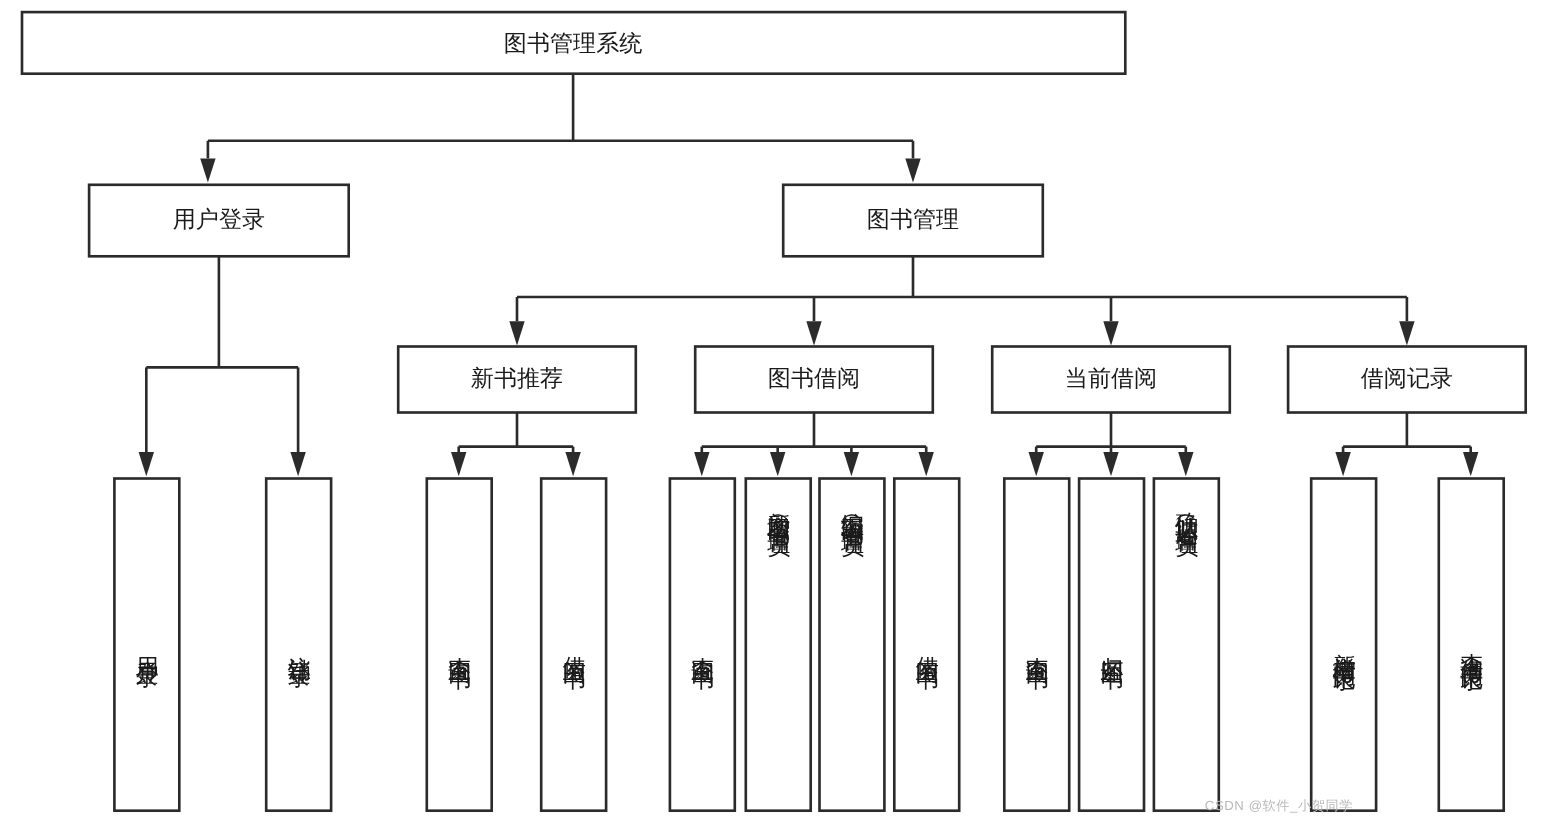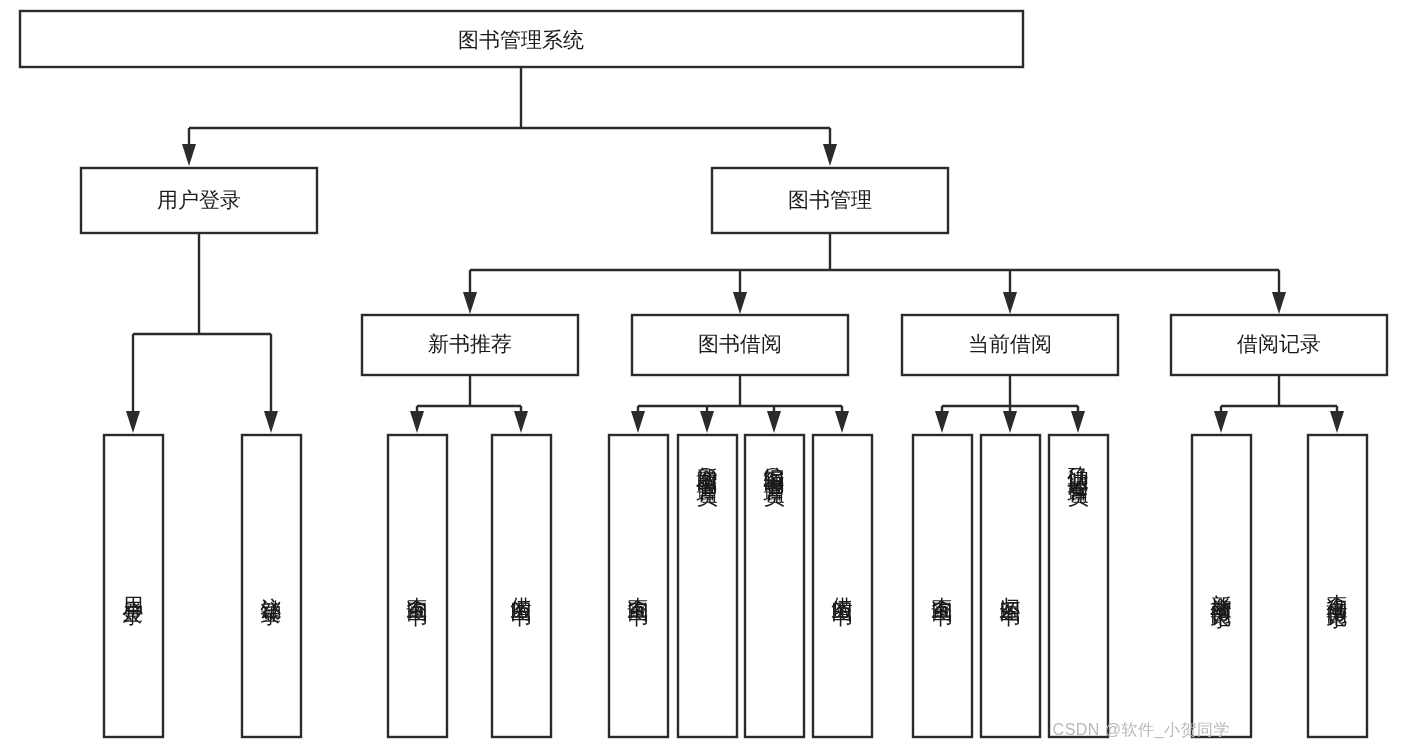--- a/index.html
+++ b/index.html
@@ -62,21 +62,21 @@
     display: flex;
     align-items: center;
     justify-content: center;
     pointer-events: none;
   }
   .watermark {
     position: absolute;
     right: 8px;
     bottom: 6px;
     font-family: "Liberation Sans", "DejaVu Sans", sans-serif;
-    font-size: 16px;
+    font-size: 12px;
     color: #b9b9b9;
     letter-spacing: 0.5px;
     white-space: nowrap;
   }
 </style>
 </head>
 <body>
 
 <div id="diagram-root">
 

